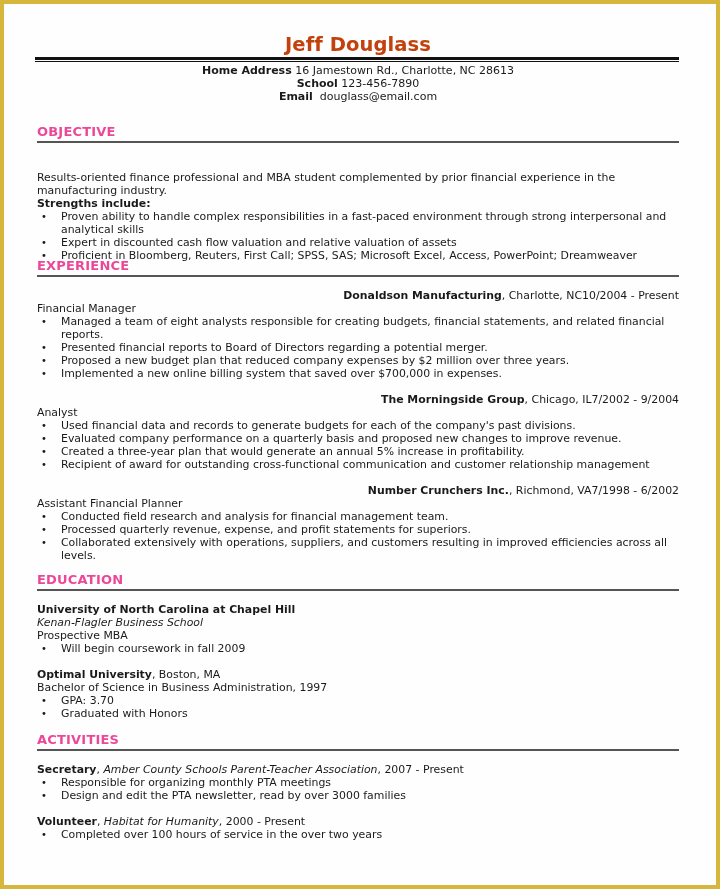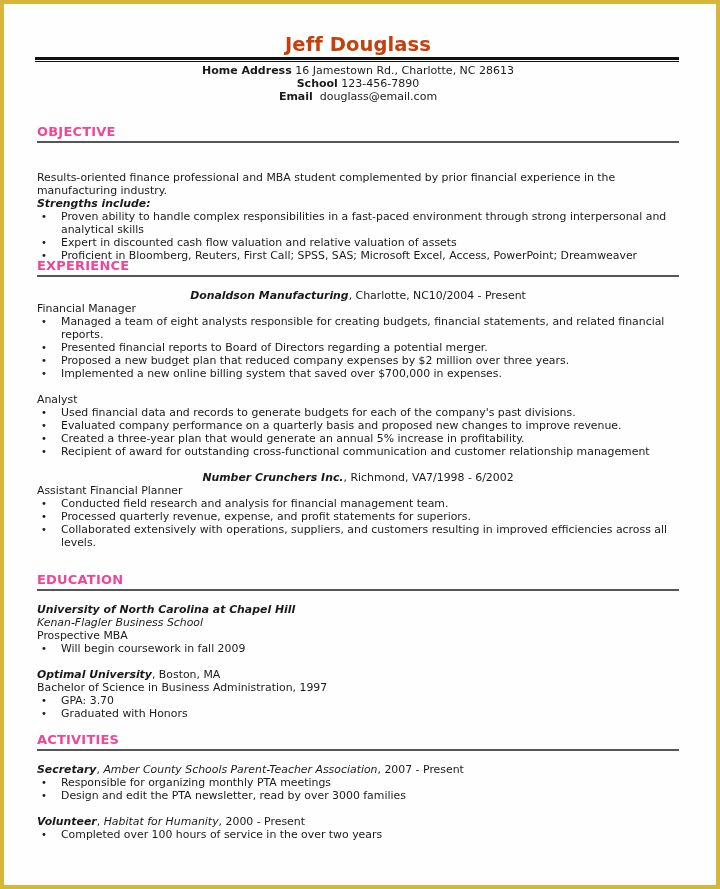--- a/index.html
+++ b/index.html
@@ -40,23 +40,23 @@
       letter-spacing: 0.2px; color: #ec4899;
       border-bottom: 2px solid #555; padding-bottom: 1px;
     }
     .body-text { font-size: 10.9px; line-height: 13px; }
     .p { margin: 0; }
     ul { margin: 0; padding: 0; list-style: none; }
     li { position: relative; padding-left: 24px; font-size: 10.9px; line-height: 13px; }
     li .bullet {
       position: absolute; left: 4px; top: 0; width: 10px; font-size: 10px;
     }
-    .row { display: flex; justify-content: center; font-size: 10.9px; line-height: 13px; }
+    .row { display: flex; justify-content: flex-end; font-size: 10.9px; line-height: 13px; }
     .entry { margin-top: 0; }
-    .bold { font-weight: bold; font-style: italic; }
+    .bold { font-weight: bold; }
     .ital { font-style: italic; }
   </style>
 </head>
 <body>
 
 <div class="frame"></div>
 
 <div class="page">
 
   <div class="name">Jeff Douglass</div>
@@ -124,20 +124,24 @@
             <div>Proposed a new budget plan that reduced company expenses by $2 million over three years.</div>
           </li>
         <li>
             <span class="bullet">•</span>
             <div>Implemented a new online billing system that saved over $700,000 in expenses.</div>
           </li>
       </ul>
     </div>
 
     <div class="entry" style="margin-top:13px">
+      <div class="row">
+        <span><span class="bold">The Morningside Group</span><span>, Chicago, IL</span></span>
+        <span>7/2002 - 9/2004</span>
+      </div>
       <div class="body-text">Analyst</div>
       <ul>
         <li>
             <span class="bullet">•</span>
             <div>Used financial data and records to generate budgets for each of the company's past divisions.</div>
           </li>
         <li>
             <span class="bullet">•</span>
             <div>Evaluated company performance on a quarterly basis and proposed new changes to improve revenue.</div>
           </li>

